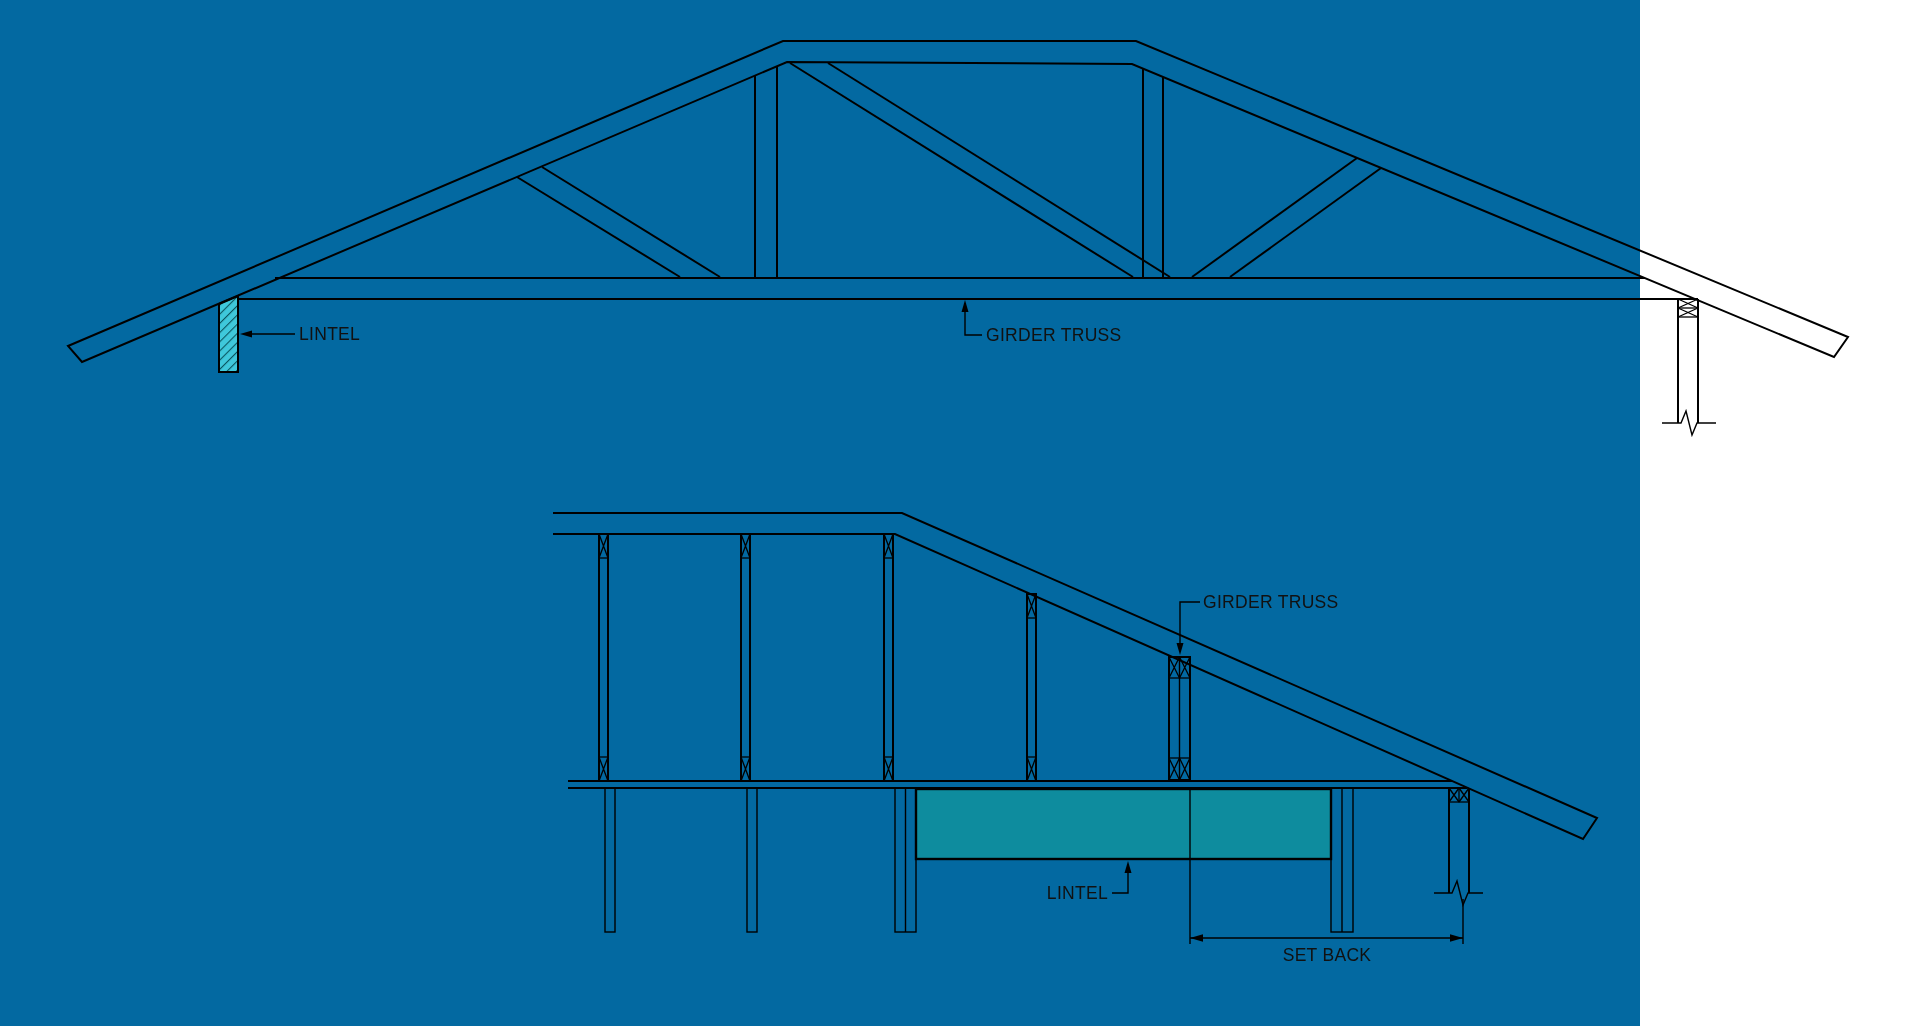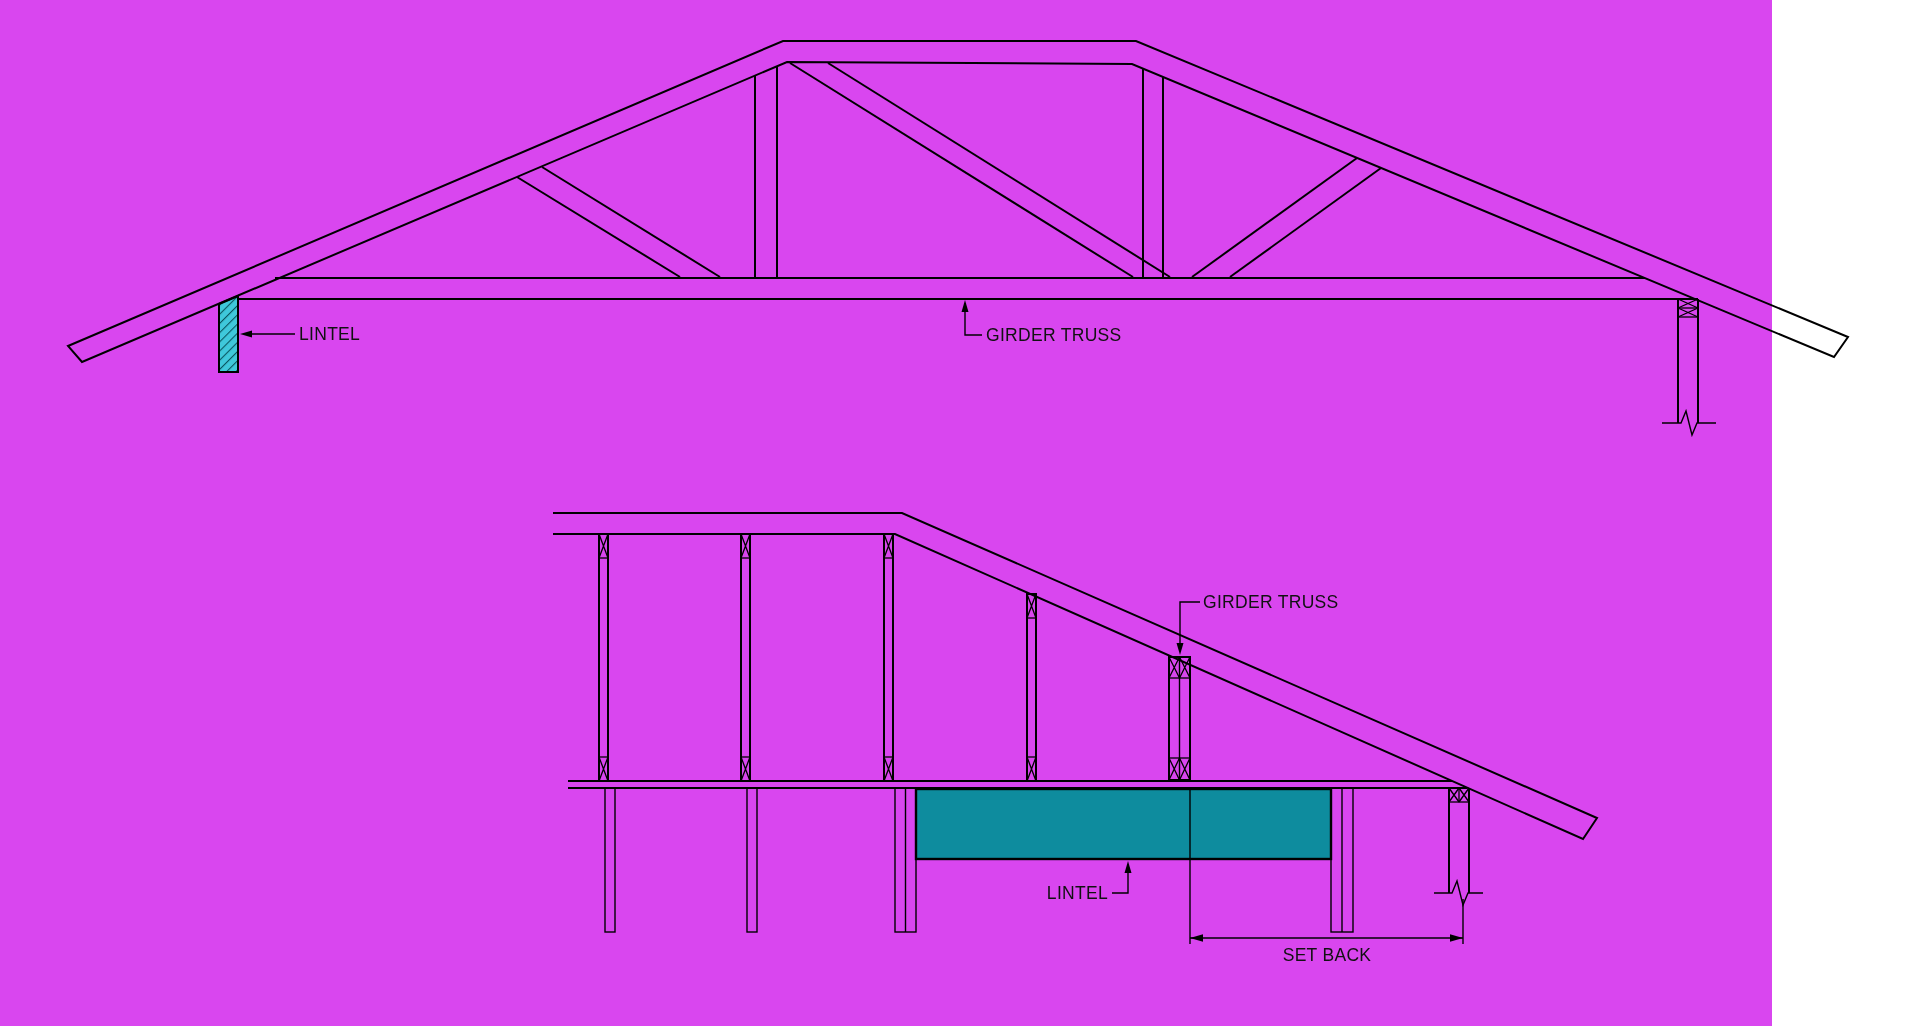--- a/index.html
+++ b/index.html
@@ -1,16 +1,16 @@
 <!DOCTYPE html>
 <html><head>
 <meta charset="utf-8">
 <style>
   html,body{margin:0;padding:0;background:#ffffff;width:1920px;height:1026px;overflow:hidden;}
-  .stage{width:1772px;height:1026px;background:#d946ef;}
+  .stage{width:1640px;height:1026px;background:#0369a1;}
   svg{display:block;}
   text{font-family:"Liberation Sans", sans-serif;font-size:17.5px;fill:#111;letter-spacing:.3px;}
   .m{stroke:#000;stroke-width:2;fill:none;}
   .t{stroke:#000;stroke-width:1.4;fill:none;}
   .x{stroke:#000;stroke-width:1.3;fill:none;}
   .ah{fill:#000;stroke:none;}
 </style>
 </head>
 <body>
 

